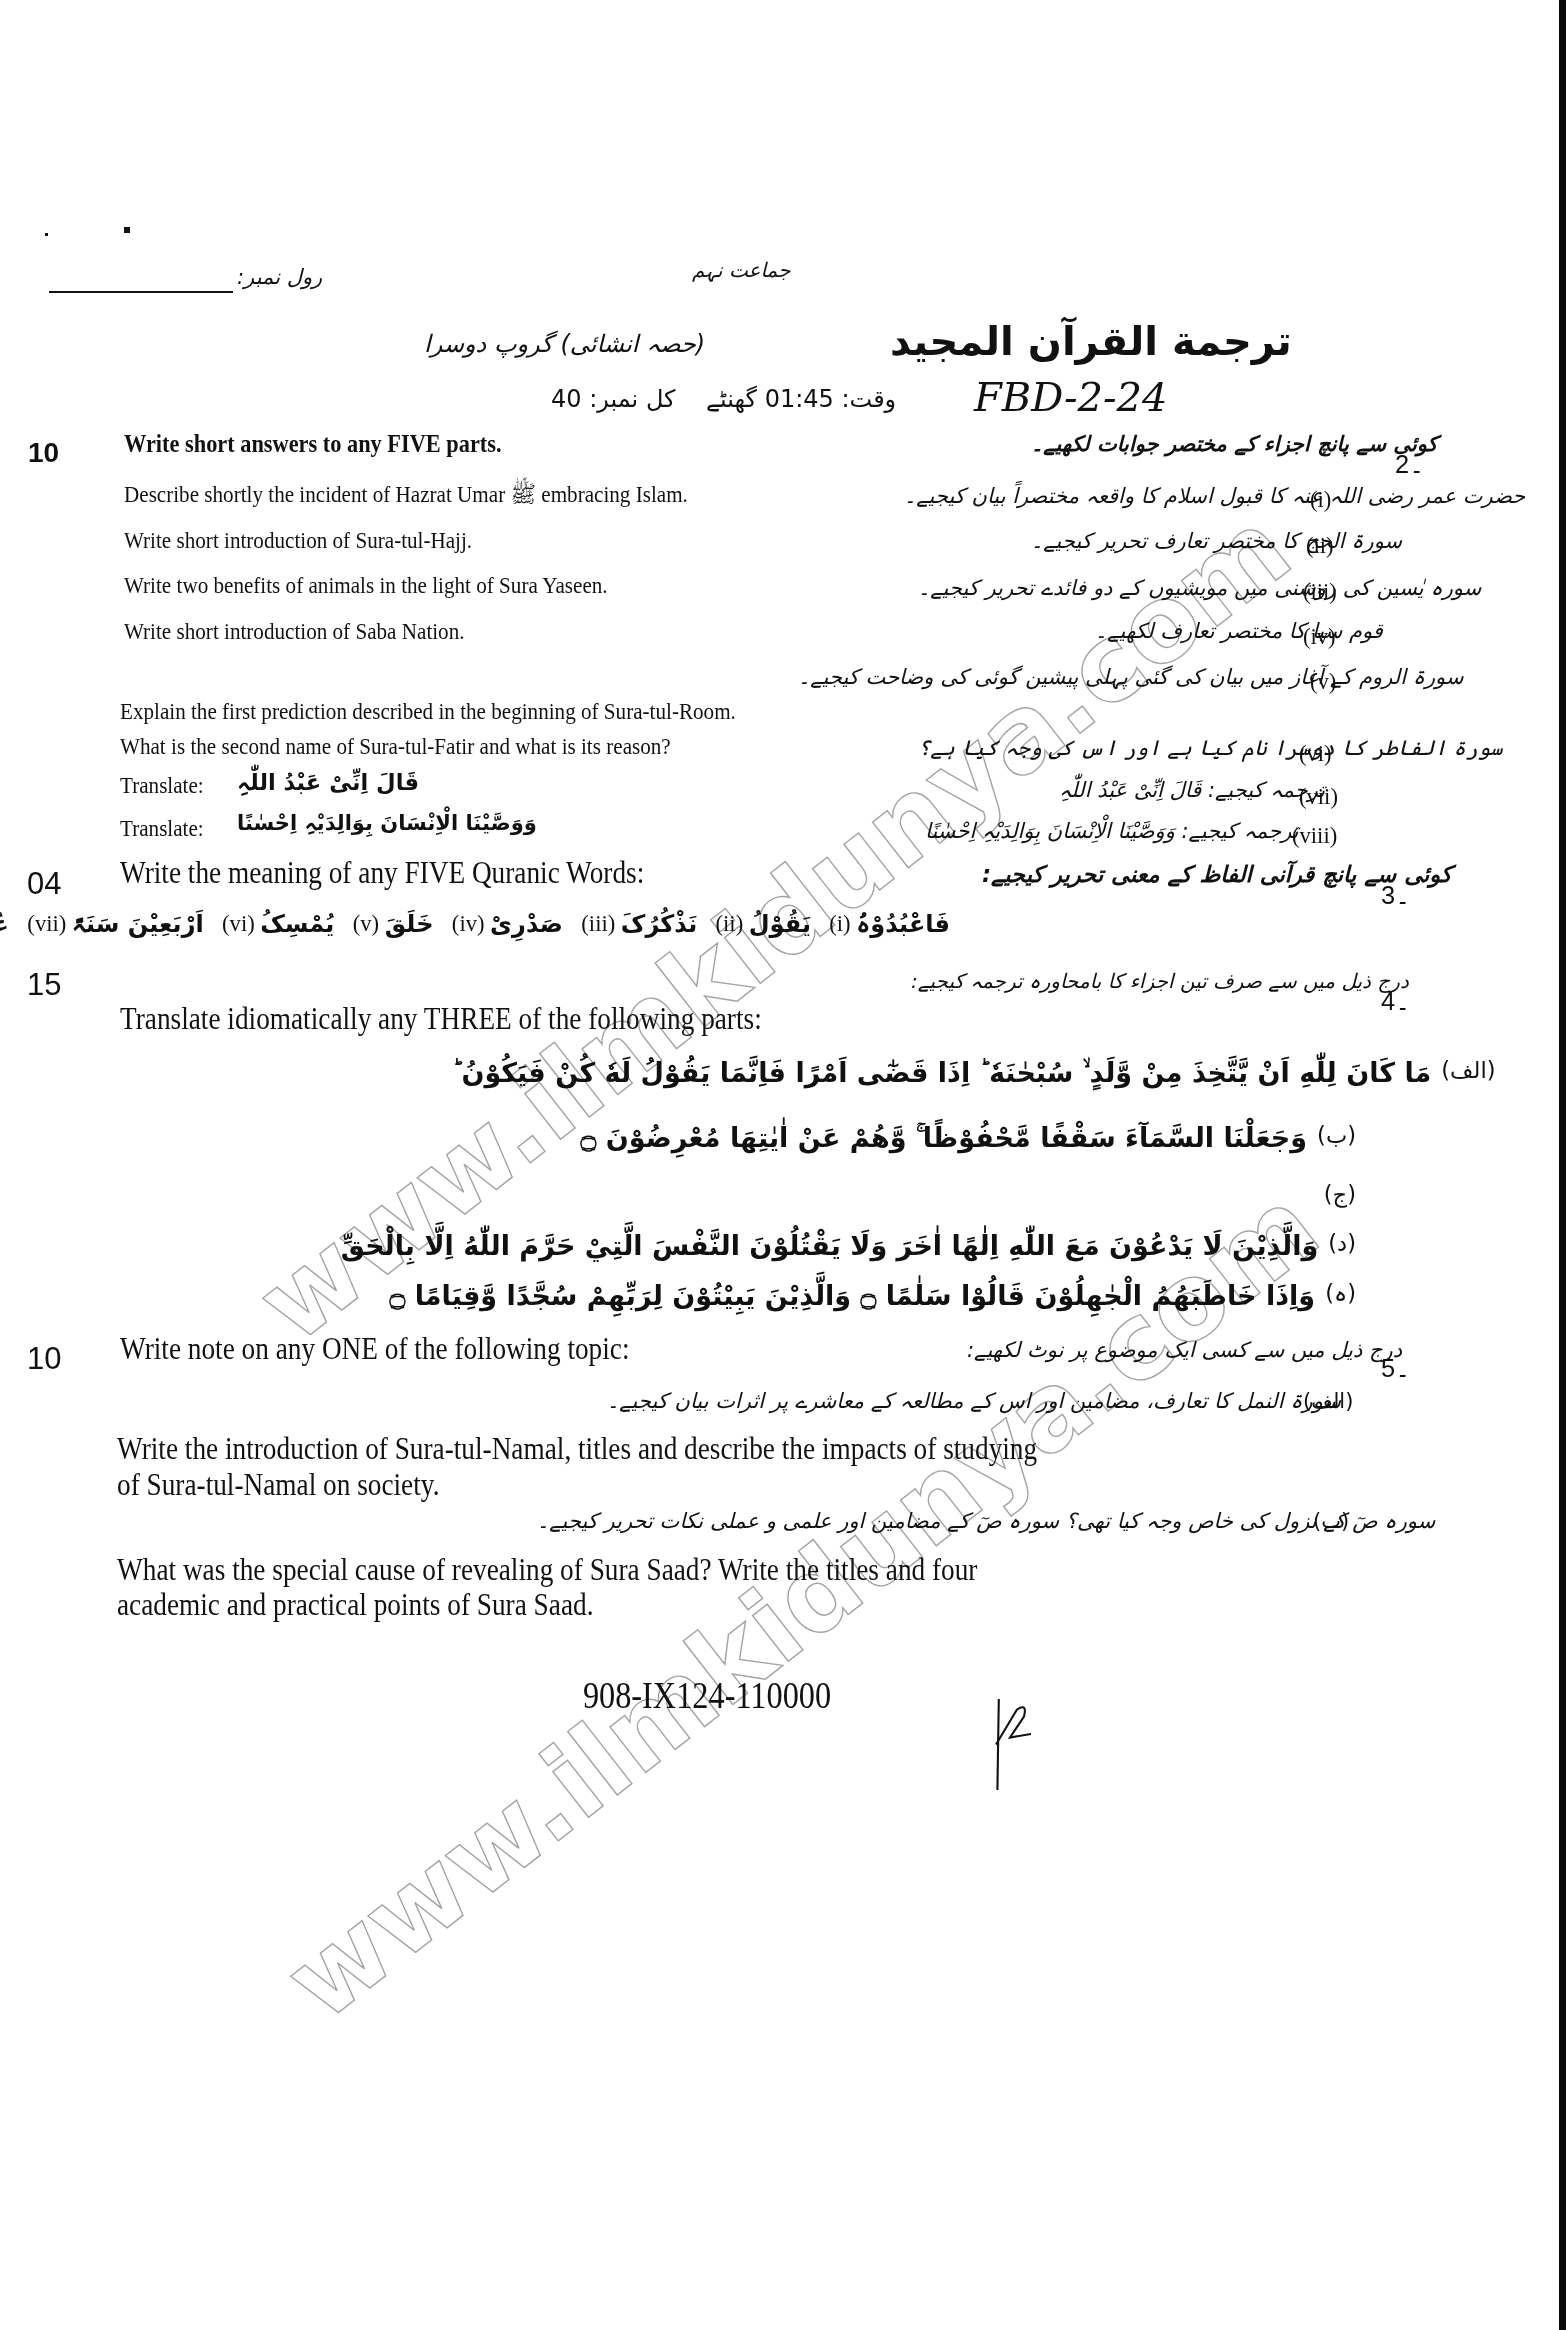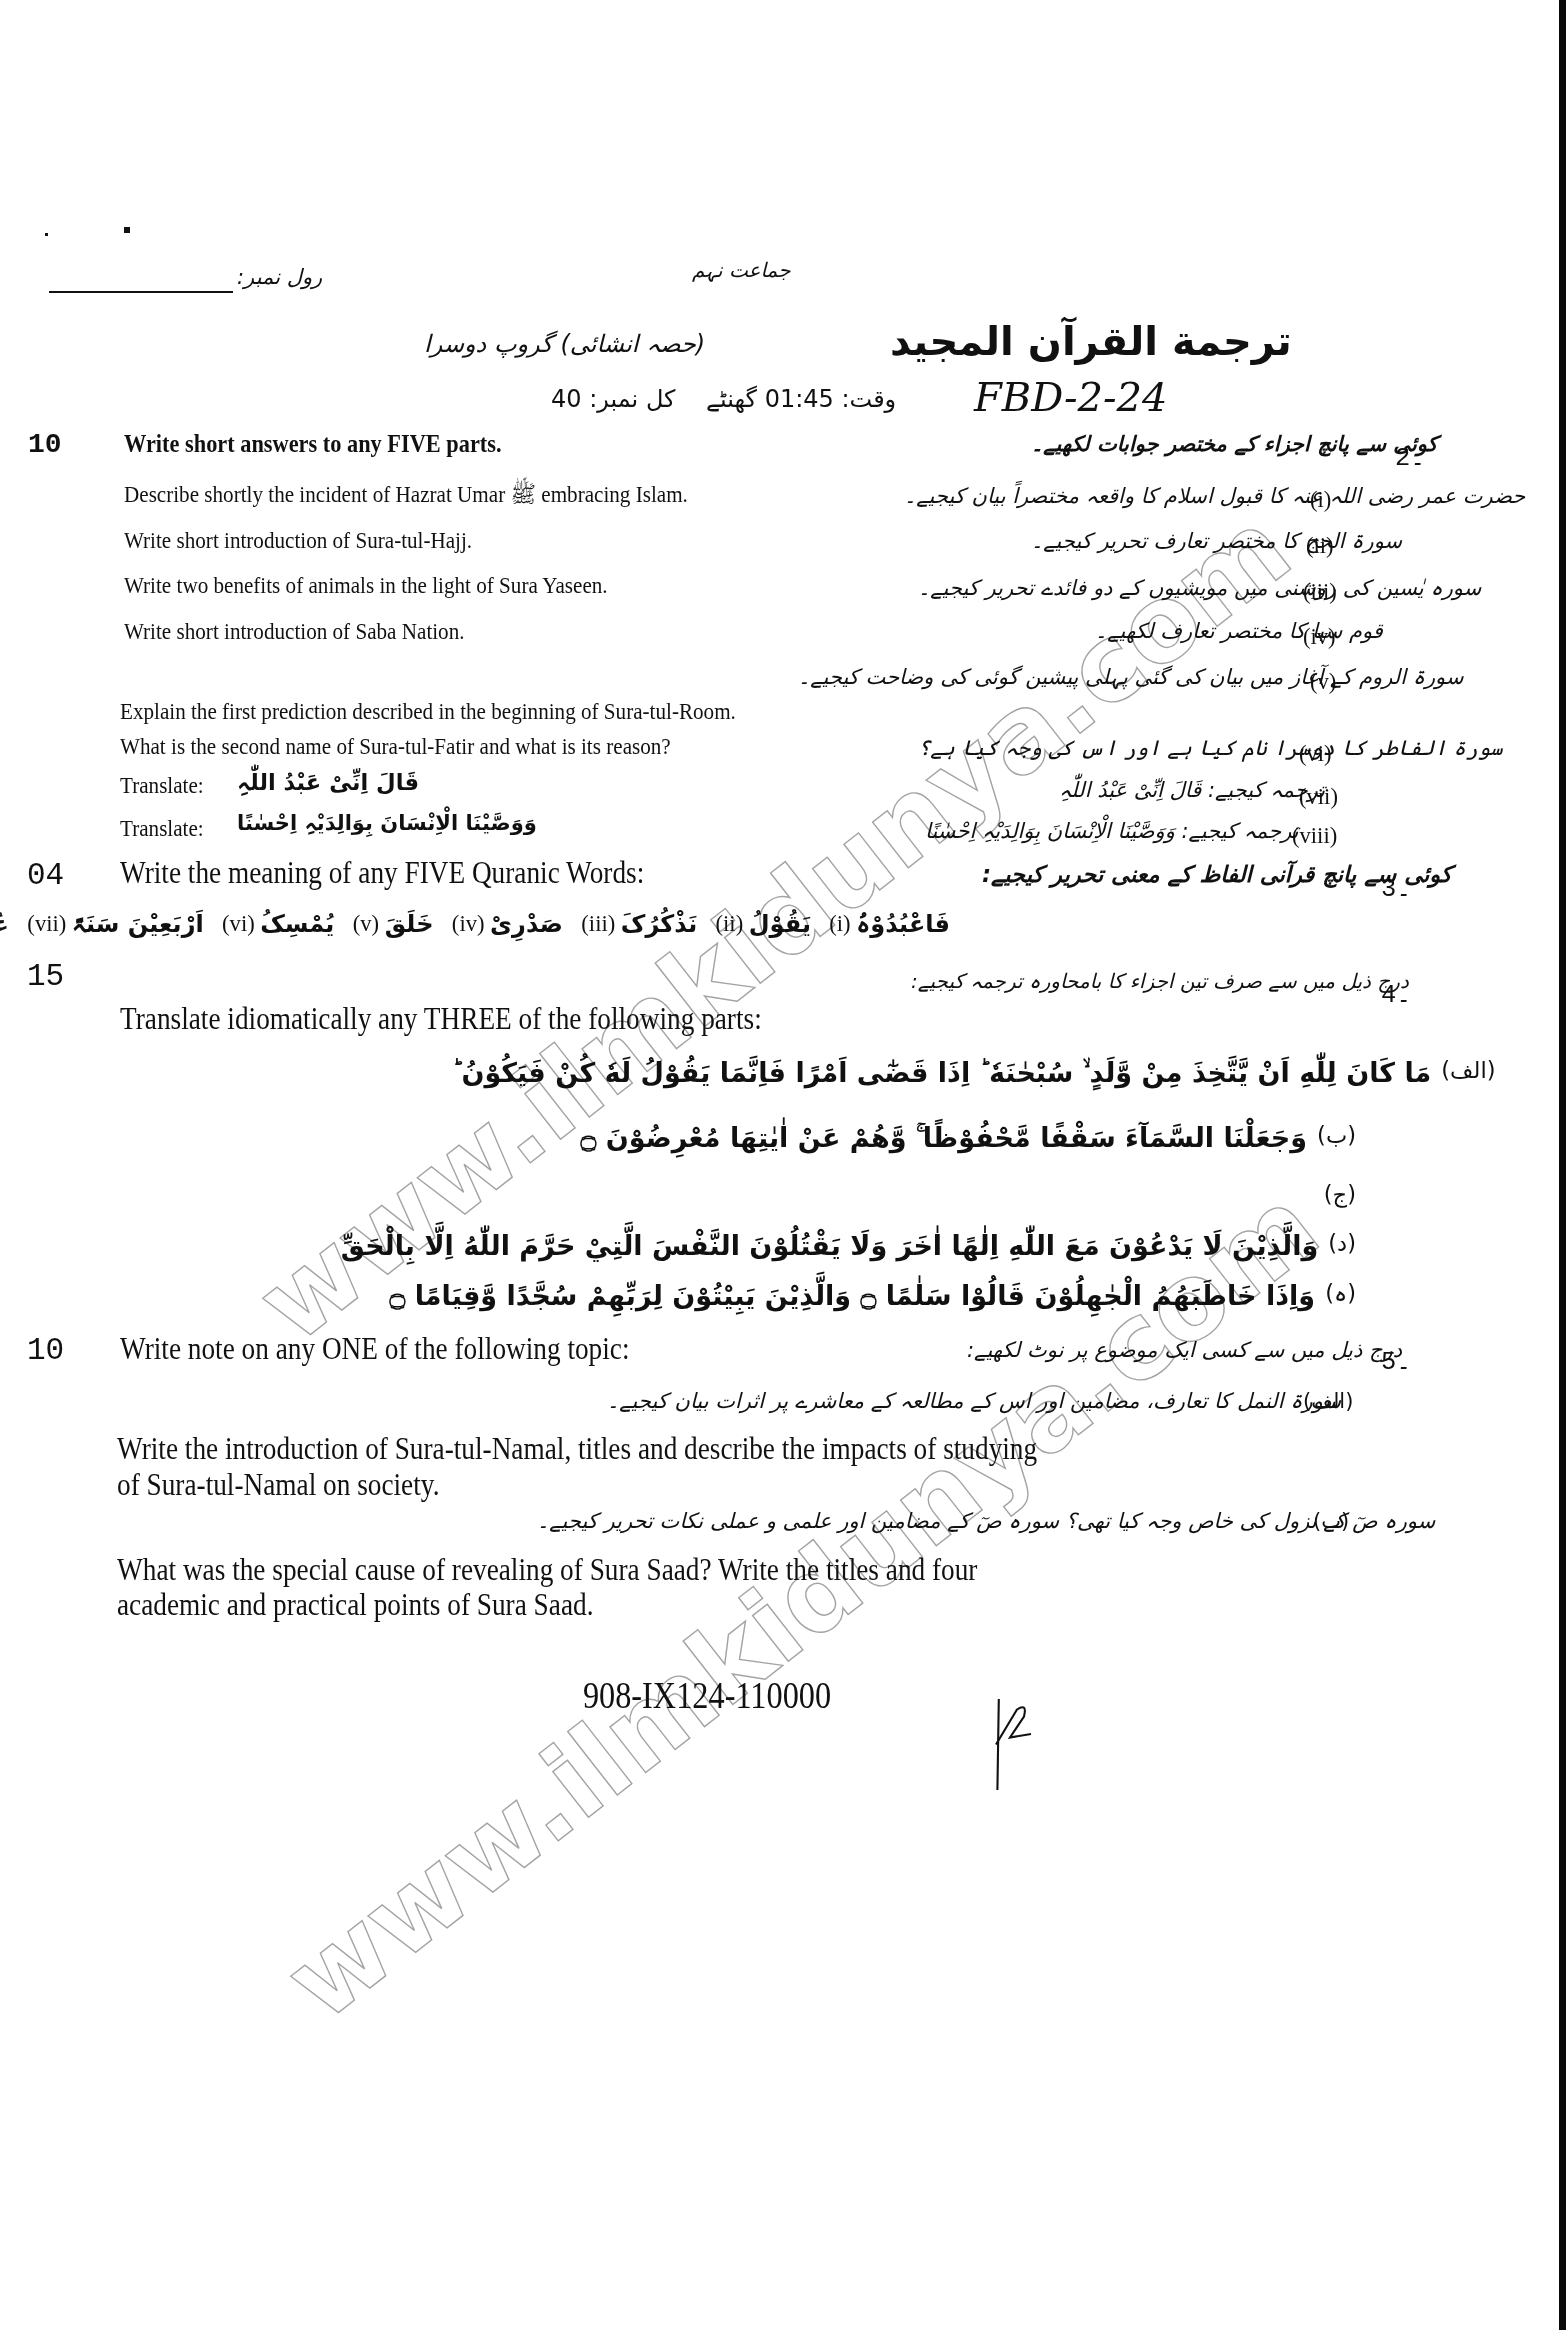--- a/index.html
+++ b/index.html
@@ -7,21 +7,21 @@
       width: 1568px; height: 2330px; position: relative; overflow: hidden;
       background: #ffffff; color: #111111;
       font-family: "Liberation Serif", "DejaVu Serif", serif;
     }
     .abs { position: absolute; white-space: nowrap; }
     .en { font-family: "Liberation Serif", serif; font-size: 24px; line-height: 1; transform: scaleX(0.88); transform-origin: left center; }
     .en-lg { font-size: 31px; }
     .bold { font-weight: bold; }
     .ur { font-family: "DejaVu Sans", sans-serif; direction: rtl; unicode-bidi: plaintext; font-size: 21px; line-height: 1; font-style: italic; }
     .ar { font-family: "DejaVu Sans", sans-serif; direction: rtl; unicode-bidi: plaintext; font-size: 27px; line-height: 1; font-weight: bold; }
-    .marks { font-family: Liberation Mono, monospace; font-size: 28px; }
+    .marks { font-family: Liberation Sans, sans-serif; font-size: 28px; margin-top: 8px; }
     .rnum { font-family: "Liberation Serif", serif; font-size: 22.6px; }
     .right-border { position: absolute; left: 1559px; top: 0; width: 7px; height: 2330px; background: #0a0a0a; }
     .roll-line { position: absolute; left: 49px; top: 291px; width: 184px; height: 2.1px; background: #111; }
     .watermark {
       position: absolute; font-family: "DejaVu Sans", sans-serif; font-weight: bold;
       color: transparent; -webkit-text-stroke: 1.4px #9a9a9a; white-space: nowrap;
       transform-origin: left bottom; pointer-events: none; opacity: 0.9;
     }
     .hand { font-family: "DejaVu Serif", serif; font-style: italic; font-size: 40px; }
     .footer-code { font-family: "Liberation Serif", serif; font-size: 38px; transform: scaleX(0.85); transform-origin: center; }

